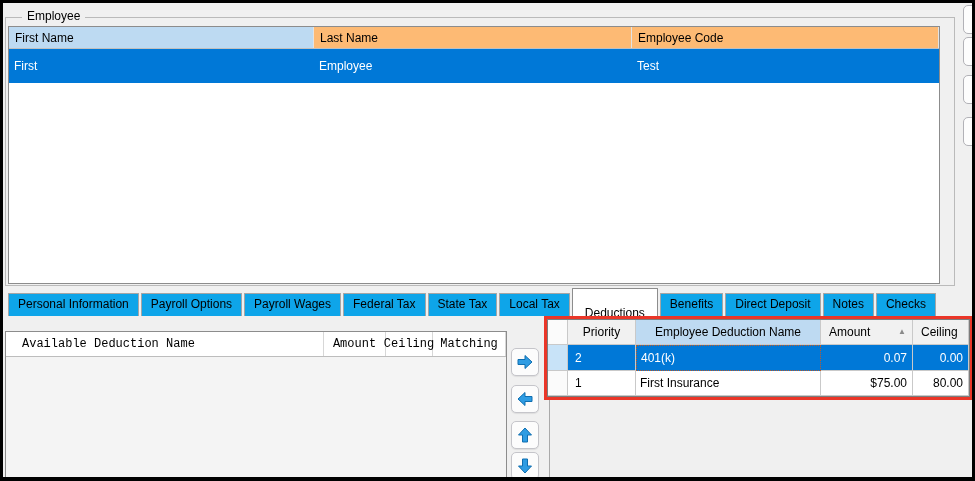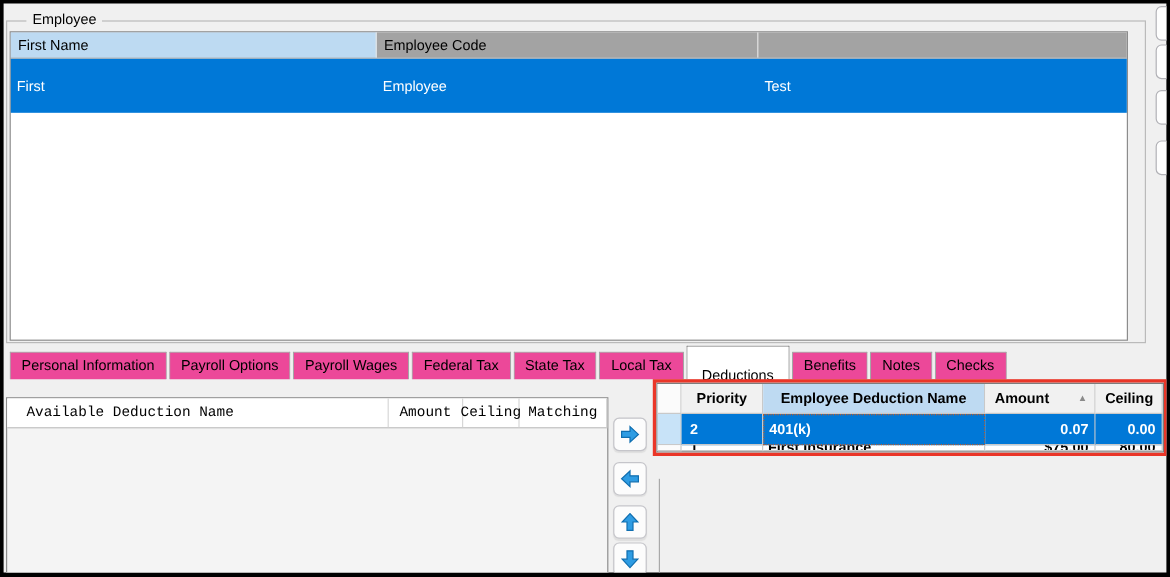--- a/index.html
+++ b/index.html
@@ -25,44 +25,44 @@
     position: absolute; left: 19px; top: 6px;
     background: #f0f0f0; padding: 0 5px; line-height: 15px;
   }
 
   
   .emp-grid {
     position: absolute; left: 5px; top: 23px; width: 932px; height: 258px;
     border: 1px solid #8c8c8c; background: #fff;
   }
   .emp-grid .hdr { display: grid; grid-template-columns: 305px 318px 1fr; height: 22px;
-    border-bottom: 1px solid #c0c0c0; background:#a3a3a3; }
+    border-bottom: 1px solid #c0c0c0; background:#fdba74; }
   .emp-grid .hdr > div {
     display: flex; align-items: center; padding-left: 6px;
     border-right: 1px solid #e3e3e3;
   }
   .emp-grid .hdr > div.sorted { background: #bddaf2; }
-  .emp-grid .row { display: grid; grid-template-columns: 305px 318px 1fr; height: 45px; }
+  .emp-grid .row { display: grid; grid-template-columns: 305px 318px 1fr; height: 34px; }
   .emp-grid .row.selected { background: #0078d7; color: #fff; }
   .emp-grid .row > div { display: flex; align-items: center; padding-left: 5px; }
 
   
   .side-btn {
     position: absolute; left: 960px; width: 30px; height: 29px;
     background: #fdfdfd; border: 1px solid #b2b2b7; border-radius: 5px;
   }
 
   
   .tabbar {
     position: absolute; left: 5px; top: 285px; height: 28px;
     display: flex; align-items: flex-end; gap: 2px; white-space: nowrap;
   }
   .tab {
     height: 23px; padding: 0 9px; line-height: 21px;
-    background: #ec4899; border: 1px solid #a5a5a5; border-bottom: none;
+    background: #0ea5e9; border: 1px solid #a5a5a5; border-bottom: none;
     border-radius: 1px 1px 0 0;
   }
   .tab.active {
     height: 28px; line-height: 25px; background: #fff;
     border-color: #8d8d8d; z-index: 2; padding: 12px 12px;
   }
 
   
   .avail {
     position: absolute; left: 2px; top: 328px; width: 502px; height: 166px;
@@ -79,22 +79,22 @@
   .xfer-btn {
     position: absolute; left: 508px; width: 28px; height: 28px;
     background: #fcfcfc; border: 1px solid #c5c5ca; border-radius: 5px;
     display: flex; align-items: center; justify-content: center;
     box-shadow: 0 1px 1px rgba(0,0,0,.08);
   }
   .xfer-btn svg { display: block; }
 
   
   .highlight {
-    position: absolute; left: 541px; top: 313px; width: 429px; height: 64px;
-    border: 3px solid #ea3628; z-index: 3; font-weight: bold;
+    position: absolute; left: 541px; top: 313px; width: 429px; height: 84px;
+    border: 3px solid #ea3628; z-index: 3;
   }
   .ded-grid {
     position: absolute; inset: 0;
     border: 1px solid #7d7d7d; background: #fff;
     display: grid;
     grid-template-columns: 20px 68px 185px 92px 1fr;
     grid-template-rows: 25px 26px 1fr;
   }
   .ded-grid > div {
     border-right: 1px solid #c9c9c9; border-bottom: 1px solid #c9c9c9;
@@ -124,20 +124,21 @@
 <body>
 
 <div id="screen">
 
   <div class="groupbox"></div>
   <div class="groupbox-label">Employee</div>
 
   <div class="emp-grid">
     <div class="hdr">
       <div class="sorted">First Name</div>
+      <div>Last Name</div>
       <div>Employee Code</div>
     </div>
     <div class="row selected">
       <div>First</div>
       <div>Employee</div>
       <div>Test</div>
     </div>
   </div>
 
   <div class="side-btn" style="top:2px"></div>
@@ -147,20 +148,21 @@
 
   <div class="tabbar">
     <div class="tab">Personal Information</div>
     <div class="tab">Payroll Options</div>
     <div class="tab">Payroll Wages</div>
     <div class="tab">Federal Tax</div>
     <div class="tab">State Tax</div>
     <div class="tab">Local Tax</div>
     <div class="tab active">Deductions</div>
     <div class="tab">Benefits</div>
+    <div class="tab">Direct Deposit</div>
     <div class="tab">Notes</div>
     <div class="tab">Checks</div>
   </div>
 
   <div class="avail">
     <div class="hdr">
       <div>Available Deduction Name</div>
       <div>Amount</div>
       <div>Ceiling</div>
       <div>Matching</div>

